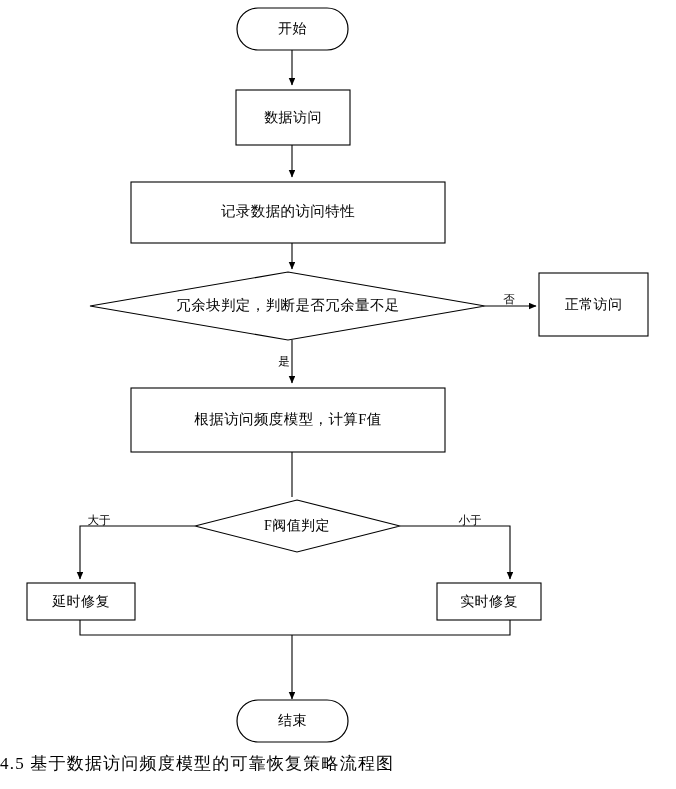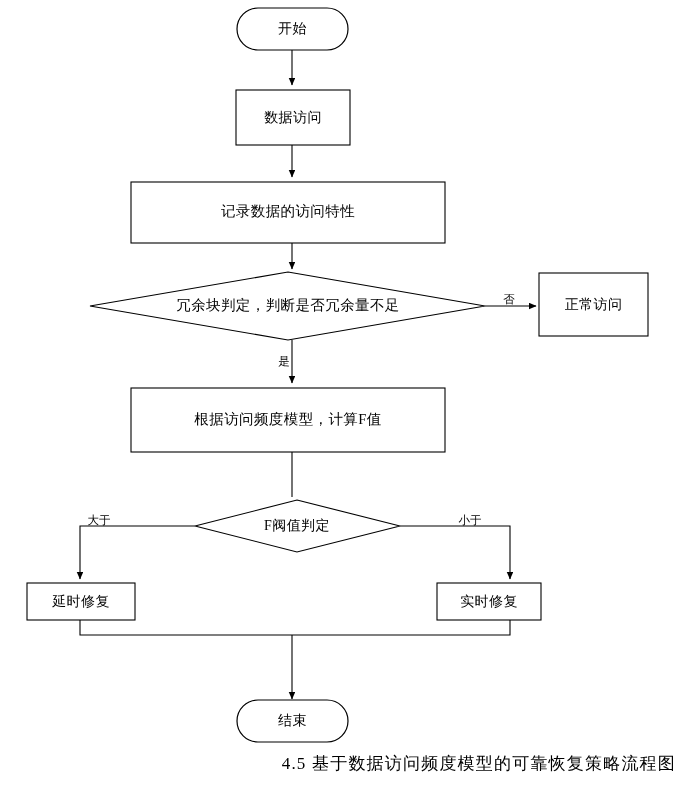--- a/index.html
+++ b/index.html
@@ -57,21 +57,21 @@
     font-family: "Liberation Serif", "DejaVu Serif", serif;
     font-size: 11.5px;
     fill: #000000;
     text-anchor: middle;
     dominant-baseline: middle;
   }
   .caption {
     position: absolute;
     left: 0;
     width: 676px;
-    text-align: right;
+    text-align: left;
     font-family: "Liberation Serif", "DejaVu Serif", serif;
     font-size: 17px;
     color: #000000;
     letter-spacing: 1.2px;
     white-space: nowrap;
   }
 </style>
 </head>
 <body>
 

